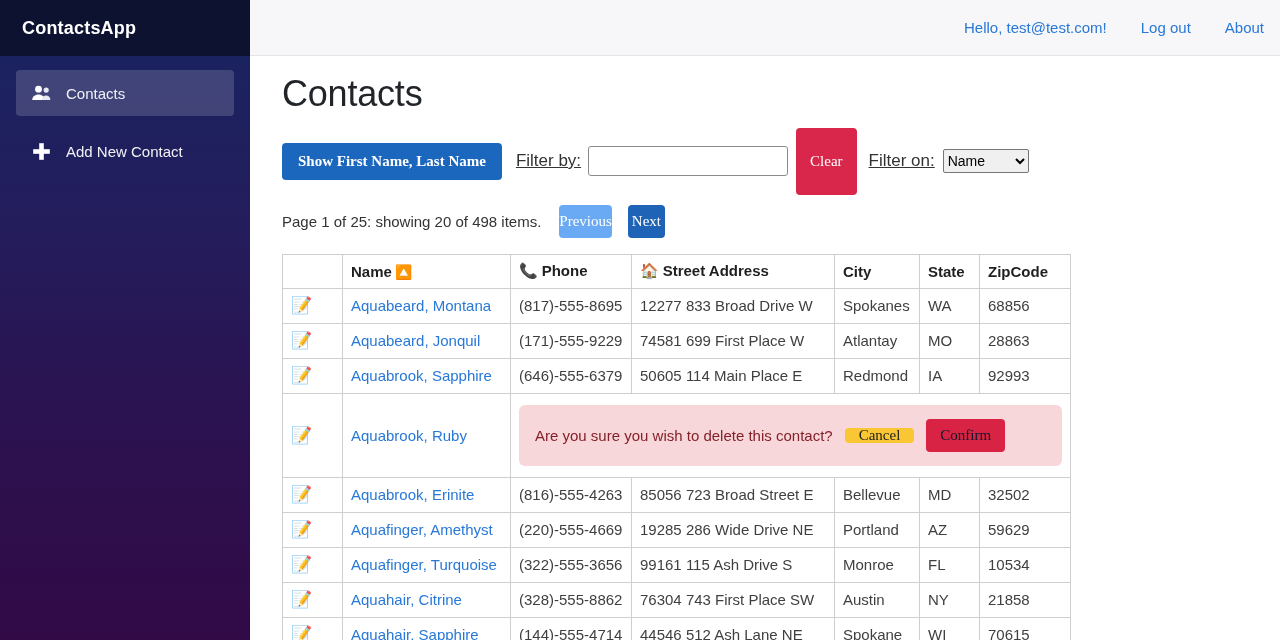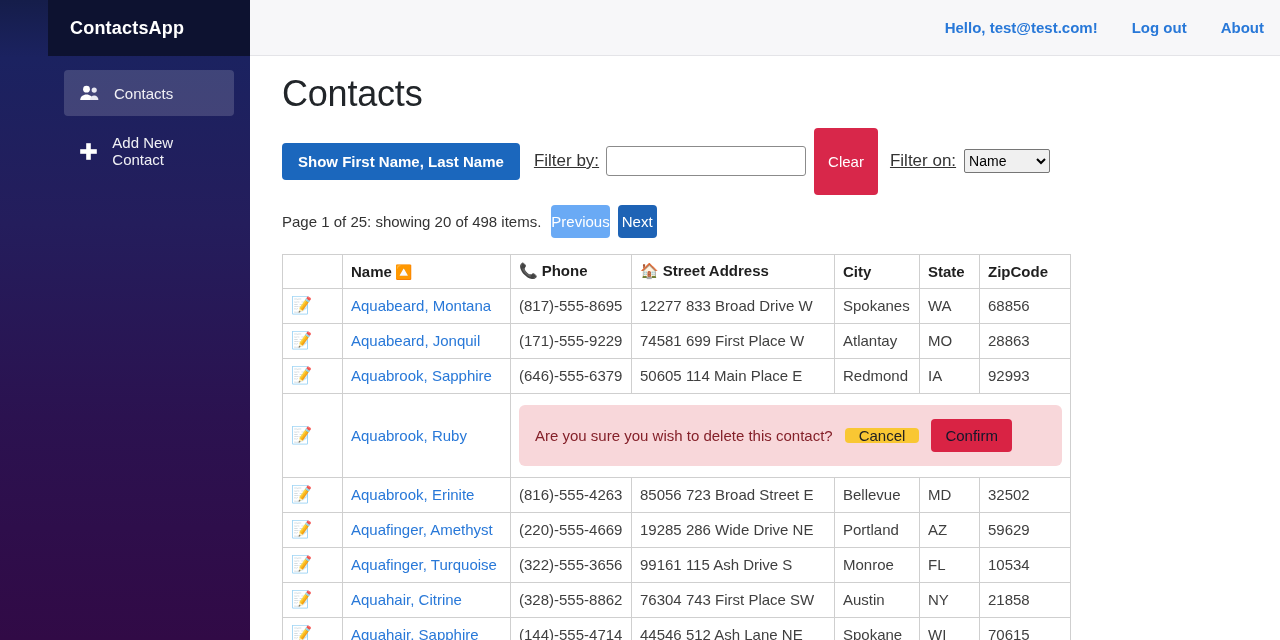--- a/index.html
+++ b/index.html
@@ -12,21 +12,20 @@
   }
   #app { display: flex; width: 1280px; height: 640px; }
 
   
   .sidebar {
     width: 250px;
     flex: 0 0 250px;
     background: linear-gradient(to bottom, #151d4a 0%, #1b2260 9%, #241d5c 35%, #2b1250 65%, #310a46 100%);
     color: #fff;
     position: relative;
-    padding-left: 48px;
   }
   .sidebar-brand {
     height: 56px;
     background: #0d1230;
     display: flex;
     align-items: center;
     padding-left: 22px;
     font-size: 18px;
     font-weight: bold;
     letter-spacing: .2px;
@@ -65,21 +64,20 @@
     justify-content: flex-end;
     padding-right: 16px;
     gap: 34px;
   }
   .topbar a {
     color: #2878d8;
     font-size: 15px;
     text-decoration: none;
     cursor: pointer;
     white-space: nowrap;
-    font-weight: bold;
   }
   .content { padding: 10px 0 0 32px; }
   .page-title {
     font-size: 36px;
     font-weight: 300;
     color: #212529;
     margin: 8px 0 14px 0;
     line-height: 1.1;
     letter-spacing: -0.2px;
   }
@@ -88,21 +86,21 @@
   .toolbar-row {
     display: flex;
     align-items: center;
     gap: 0;
     margin-bottom: 10px;
   }
   .btn {
     border: none;
     border-radius: 4px;
     cursor: pointer;
-    font-family: Liberation Sans, sans-serif;
+    font-family: Liberation Serif, serif;
     line-height: 1;
     text-align: right;
   }
   .btn-show {
     background: #1b67bd;
     color: #fff;
     font-size: 15px;
     font-weight: bold;
     padding: 11px 16px;
     margin-right: 14px;
@@ -134,21 +132,21 @@
     margin-left: 8px;
     border: 1px solid #767676;
     border-radius: 2px;
     background: #f0f0f0;
   }
 
   
   .pager-row {
     display: flex;
     align-items: center;
-    gap: 0;
+    gap: 8px;
     margin-bottom: 16px;
   }
   .pager-text { font-size: 15px; color: #333; margin-right: 10px; }
   .btn-prev {
     background: #6aaaf5;
     color: #fff;
     font-size: 15px;
     padding: 9px 0;
     margin-right: 8px;
     cursor: default;

